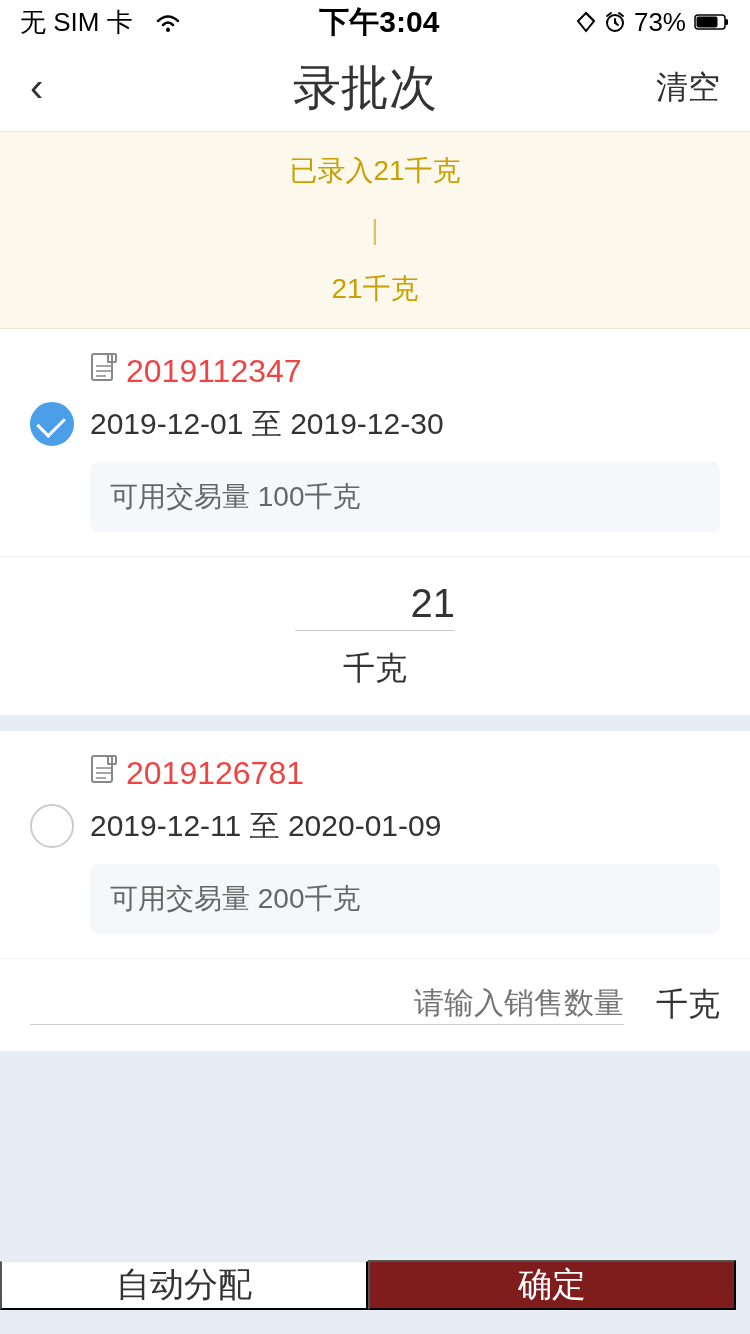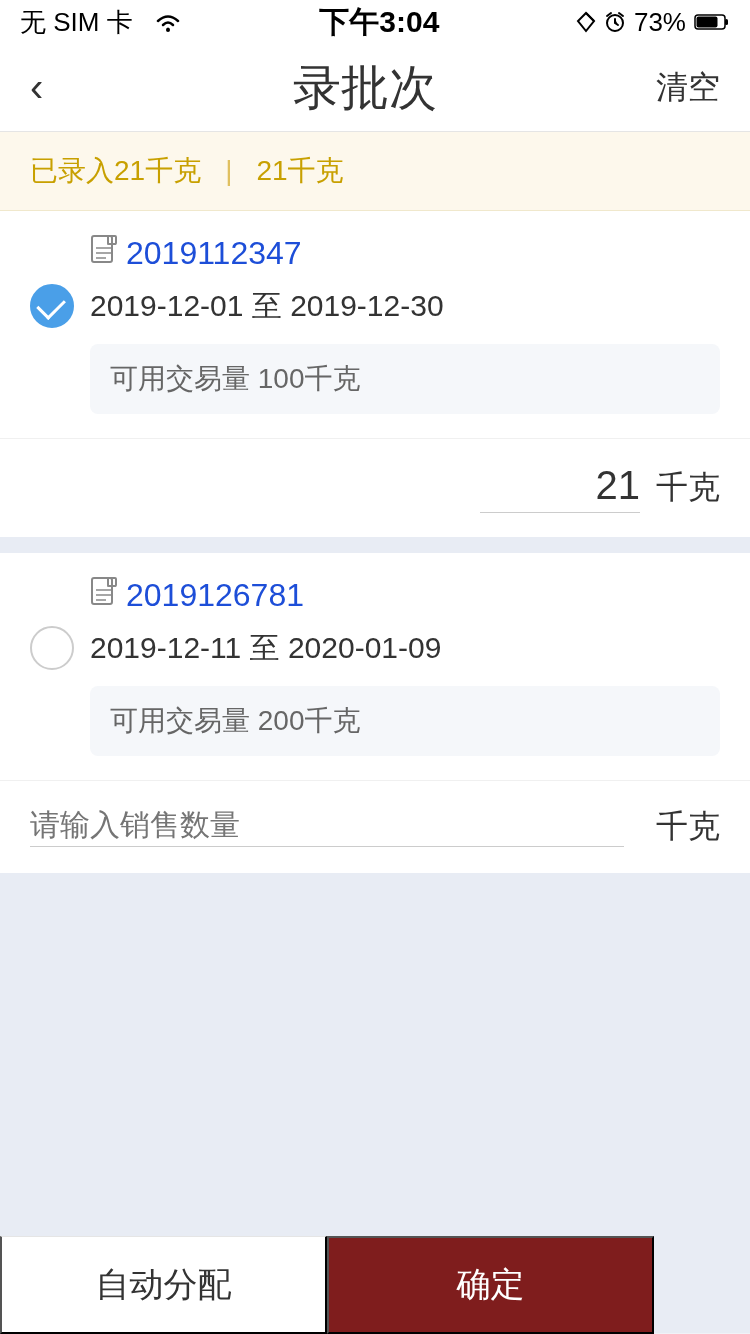--- a/index.html
+++ b/index.html
@@ -77,20 +77,21 @@
     }
 
     
     .info-bar {
       background: #fdf8ec;
       padding: 20px 30px;
       display: flex;
       align-items: center;
       gap: 24px;
       border-bottom: 1px solid #f0e8cc;
+      flex-direction: column;
     }
     .info-bar-item {
       font-size: 28px;
       color: #c8a000;
     }
     .info-bar-divider {
       color: #e0c060;
       font-size: 28px;
     }
 
@@ -108,21 +109,21 @@
       gap: 8px;
       margin-bottom: 12px;
       padding-left: 60px;
     }
     .batch-doc-icon {
       font-size: 30px;
       color: #888;
     }
     .batch-number {
       font-size: 32px;
-      color: #1d4ed8;
+      color: #ef4444;
       font-weight: 500;
     }
     .batch-date-row {
       display: flex;
       align-items: center;
       gap: 16px;
       margin-bottom: 16px;
     }
     .radio-circle {
       width: 44px;
@@ -160,23 +161,24 @@
       font-size: 28px;
       color: #666;
     }
 
     
     .amount-row {
       background: #fff;
       padding: 24px 30px;
       display: flex;
       align-items: center;
-      justify-content: flex-end;
+      justify-content: flex-start;
       gap: 16px;
       border-top: 1px solid #f0f0f0;
+      flex-direction: column;
     }
     .amount-value {
       font-size: 40px;
       color: #333;
       font-weight: 500;
     }
     .amount-unit {
       font-size: 32px;
       color: #333;
     }
@@ -204,26 +206,27 @@
 
     
     .gray-area {
       background: #e8ecf4;
       flex: 1;
       min-height: 460px;
     }
 
     
     .bottom-bar {
-      width: 654px;
+      width: 736px;
       height: 98px;
       display: flex;
       position: fixed;
       bottom: 0;
       left: 0;
+      align-items: center;
     }
     .btn-auto {
       flex: 1;
       background: #fff;
       display: flex;
       align-items: center;
       justify-content: center;
       font-size: 34px;
       color: #333;
       border-top: 1px solid #e5e5e5;
@@ -339,21 +342,21 @@
         <span class="batch-number">2019126781</span>
       </div>
       <div class="batch-date-row">
         <div class="radio-circle"></div>
         <span class="batch-date-text">2019-12-11 至 2020-01-09</span>
       </div>
       <div class="batch-avail-row">可用交易量 200千克</div>
     </div>
     <div class="input-row">
       <div style="display:flex;align-items:flex-end;gap:0;border-bottom:1px solid #ccc;padding-bottom:4px;flex:1;justify-content:flex-end;">
-        <input type="text" style="border: none; outline: none; font-size: 30px; color: rgb(51, 51, 51); text-align: left; background: transparent; flex: 1 1 0%; min-width: 0px;" placeholder="请输入销售数量">
+        <input type="text" style="border: none; outline: none; font-size: 30px; color: rgb(51, 51, 51); text-align: right; background: transparent; flex: 1 1 0%; min-width: 0px;" placeholder="请输入销售数量">
       </div>
       <span class="input-unit" style="margin-left:16px;">千克</span>
     </div>
   </div>
 
   <div class="gray-area"></div>
 
 </div>
 
 <div class="bottom-bar">

